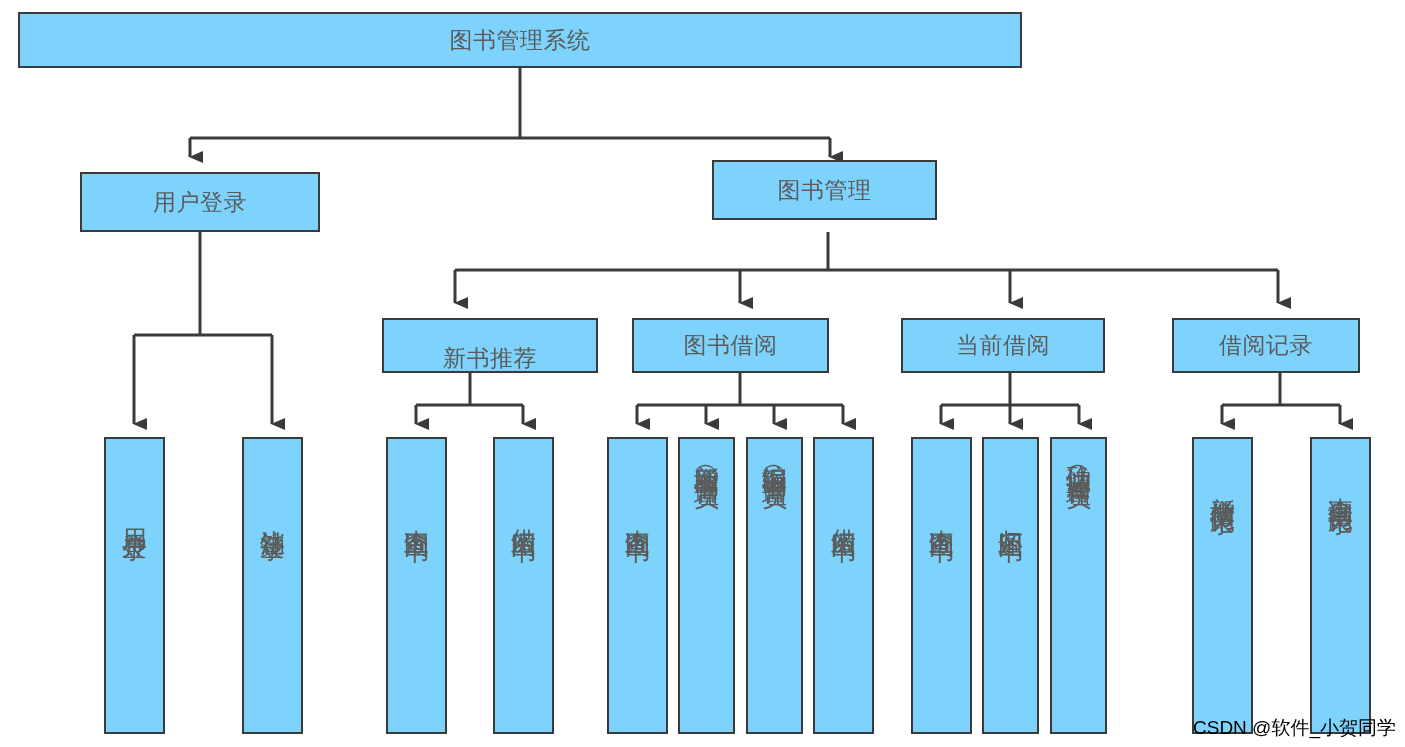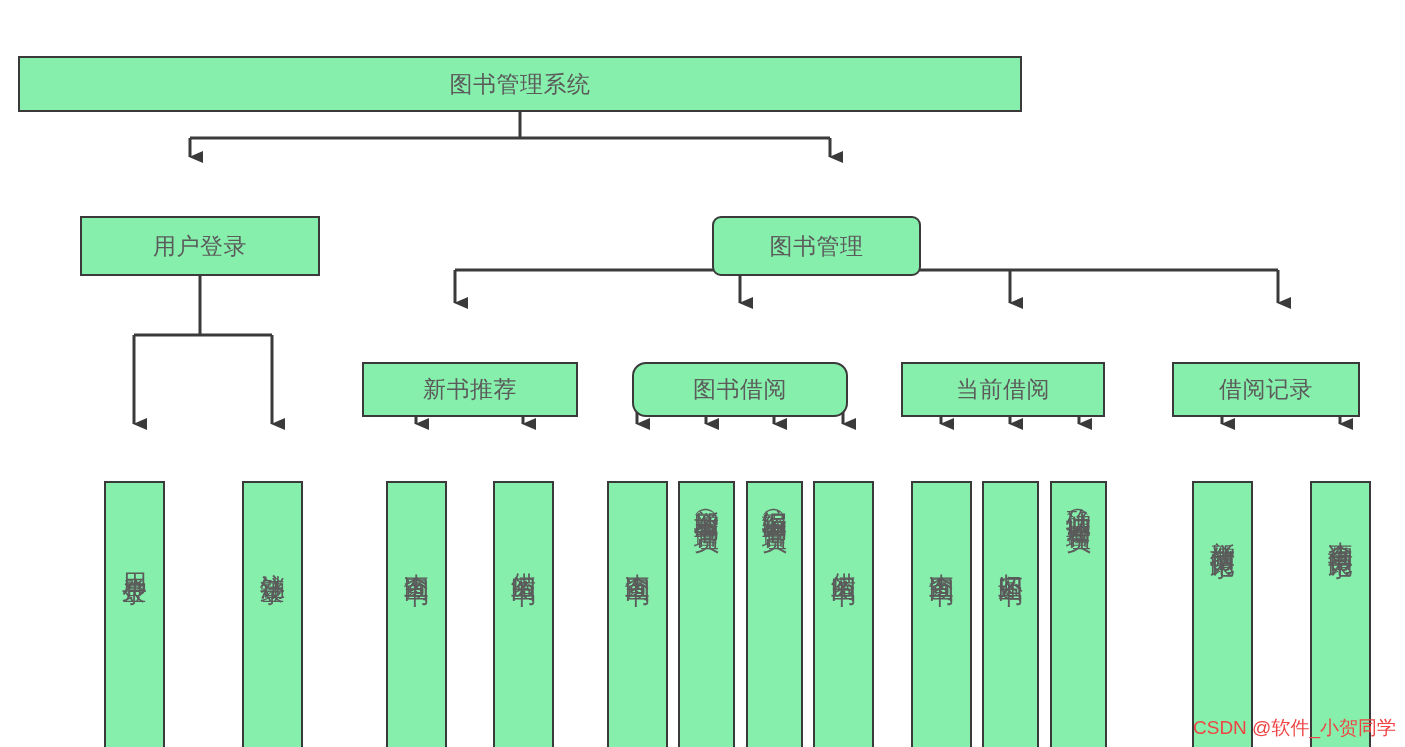--- a/index.html
+++ b/index.html
@@ -21,27 +21,26 @@
     position: absolute;
     left: 0;
     top: 0;
     width: 1405px;
     height: 747px;
     pointer-events: none;
   }
   .node {
     position: absolute;
     box-sizing: border-box;
-    background: #86efac;
+    background: #7dd3fc;
     border: 2px solid #3a3a3a;
     display: flex;
     align-items: center;
     justify-content: center;
     overflow: hidden;
-    margin-top: 44px;
   }
   .node .label {
     color: #5b5b5b;
     letter-spacing: 0.5px;
     white-space: nowrap;
     line-height: 1.15;
   }
   .node.horiz .label {
     font-size: 23px;
   }
@@ -56,21 +55,21 @@
   .node.vert .label {
     writing-mode: vertical-rl;
     text-orientation: upright;
     font-size: 25px;
     letter-spacing: 3px;
     white-space: normal;
     text-align: left;
   }
   .watermark {
     position: absolute;
-    color: #ef4444;
+    color: #000000;
     font-size: 19px;
     white-space: nowrap;
     user-select: none;
   }
 </style>
 </head>
 <body>
 
 <div id="canvas">
 
@@ -126,29 +125,29 @@
   </svg>
 
   <div class="node root horiz" style="left:18px; top:12px; width:1004px; height:56px;">
     <span class="label">图书管理系统</span>
   </div>
 
   <div class="node horiz" style="left:80px; top:172px; width:240px; height:60px;">
     <span class="label">用户登录</span>
   </div>
 
-  <div class="node horiz" style="left:712px; top:172px; width:209px; height:60px;border-radius:9px;">
+  <div class="node horiz" style="left:712px; top:160px; width:225px; height:60px;">
     <span class="label">图书管理</span>
   </div>
 
-  <div class="node horiz" style="left:362px; top:318px; width:216px; height:55px;">
+  <div class="node horiz" style="left:382px; top:318px; width:216px; height:55px;align-items:flex-end;">
     <span class="label">新书推荐</span>
   </div>
 
-  <div class="node horiz" style="left:632px; top:318px; width:216px; height:55px;border-radius:14px;">
+  <div class="node horiz" style="left:632px; top:318px; width:197px; height:55px;">
     <span class="label">图书借阅</span>
   </div>
 
   <div class="node horiz" style="left:901px; top:318px; width:204px; height:55px;">
     <span class="label">当前借阅</span>
   </div>
 
   <div class="node horiz" style="left:1172px; top:318px; width:188px; height:55px;">
     <span class="label">借阅记录</span>
   </div>

